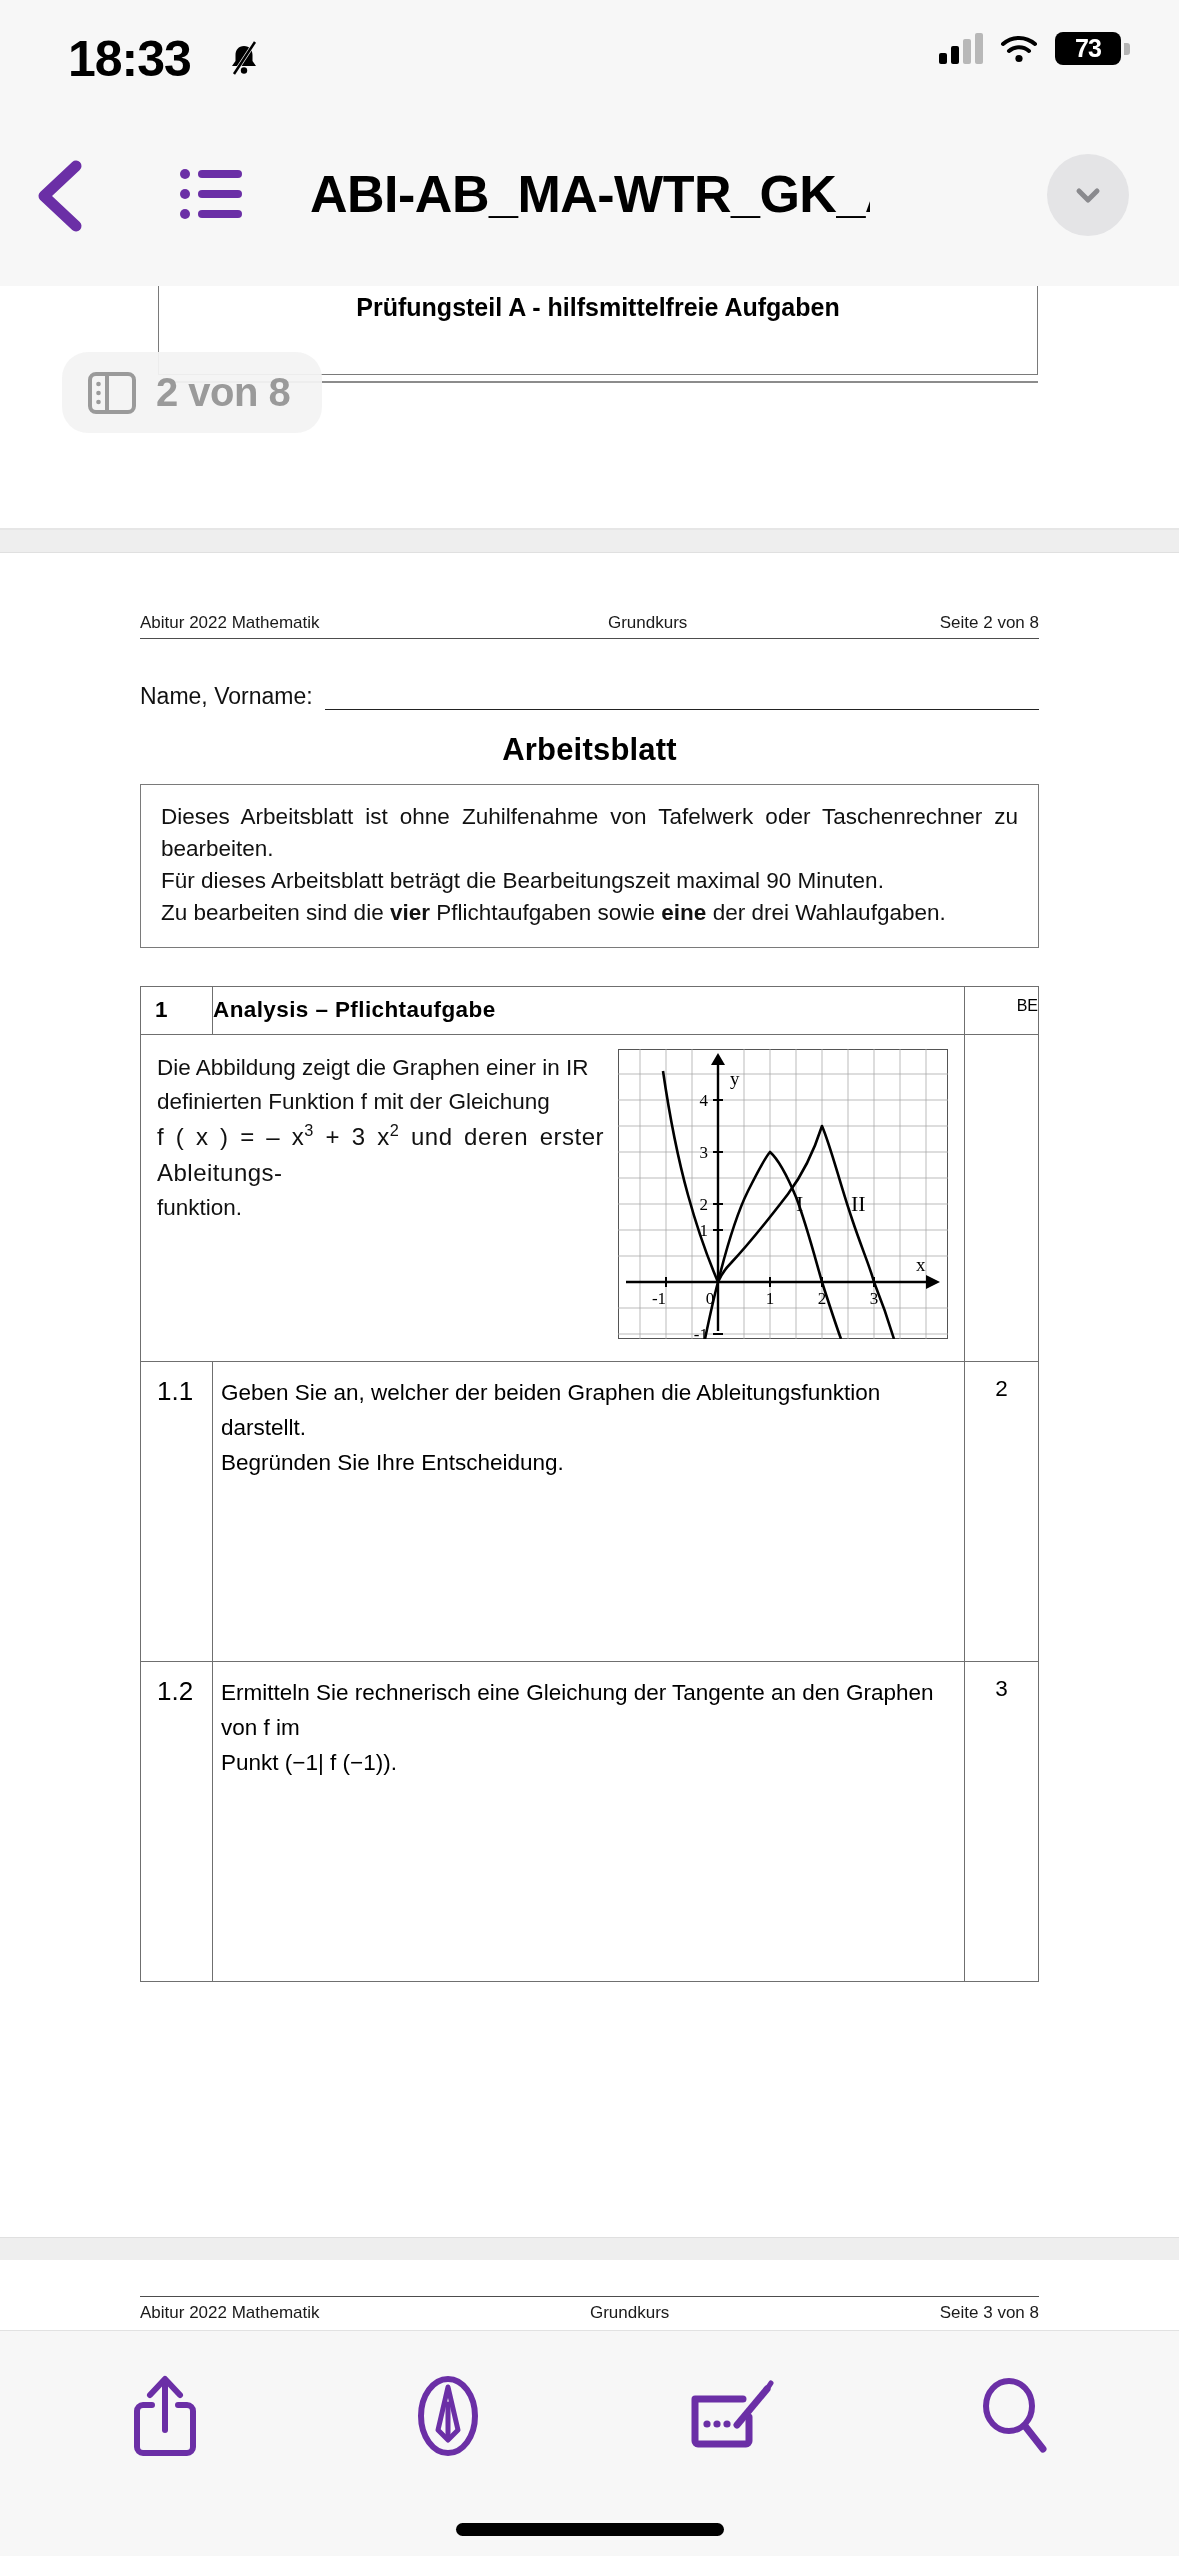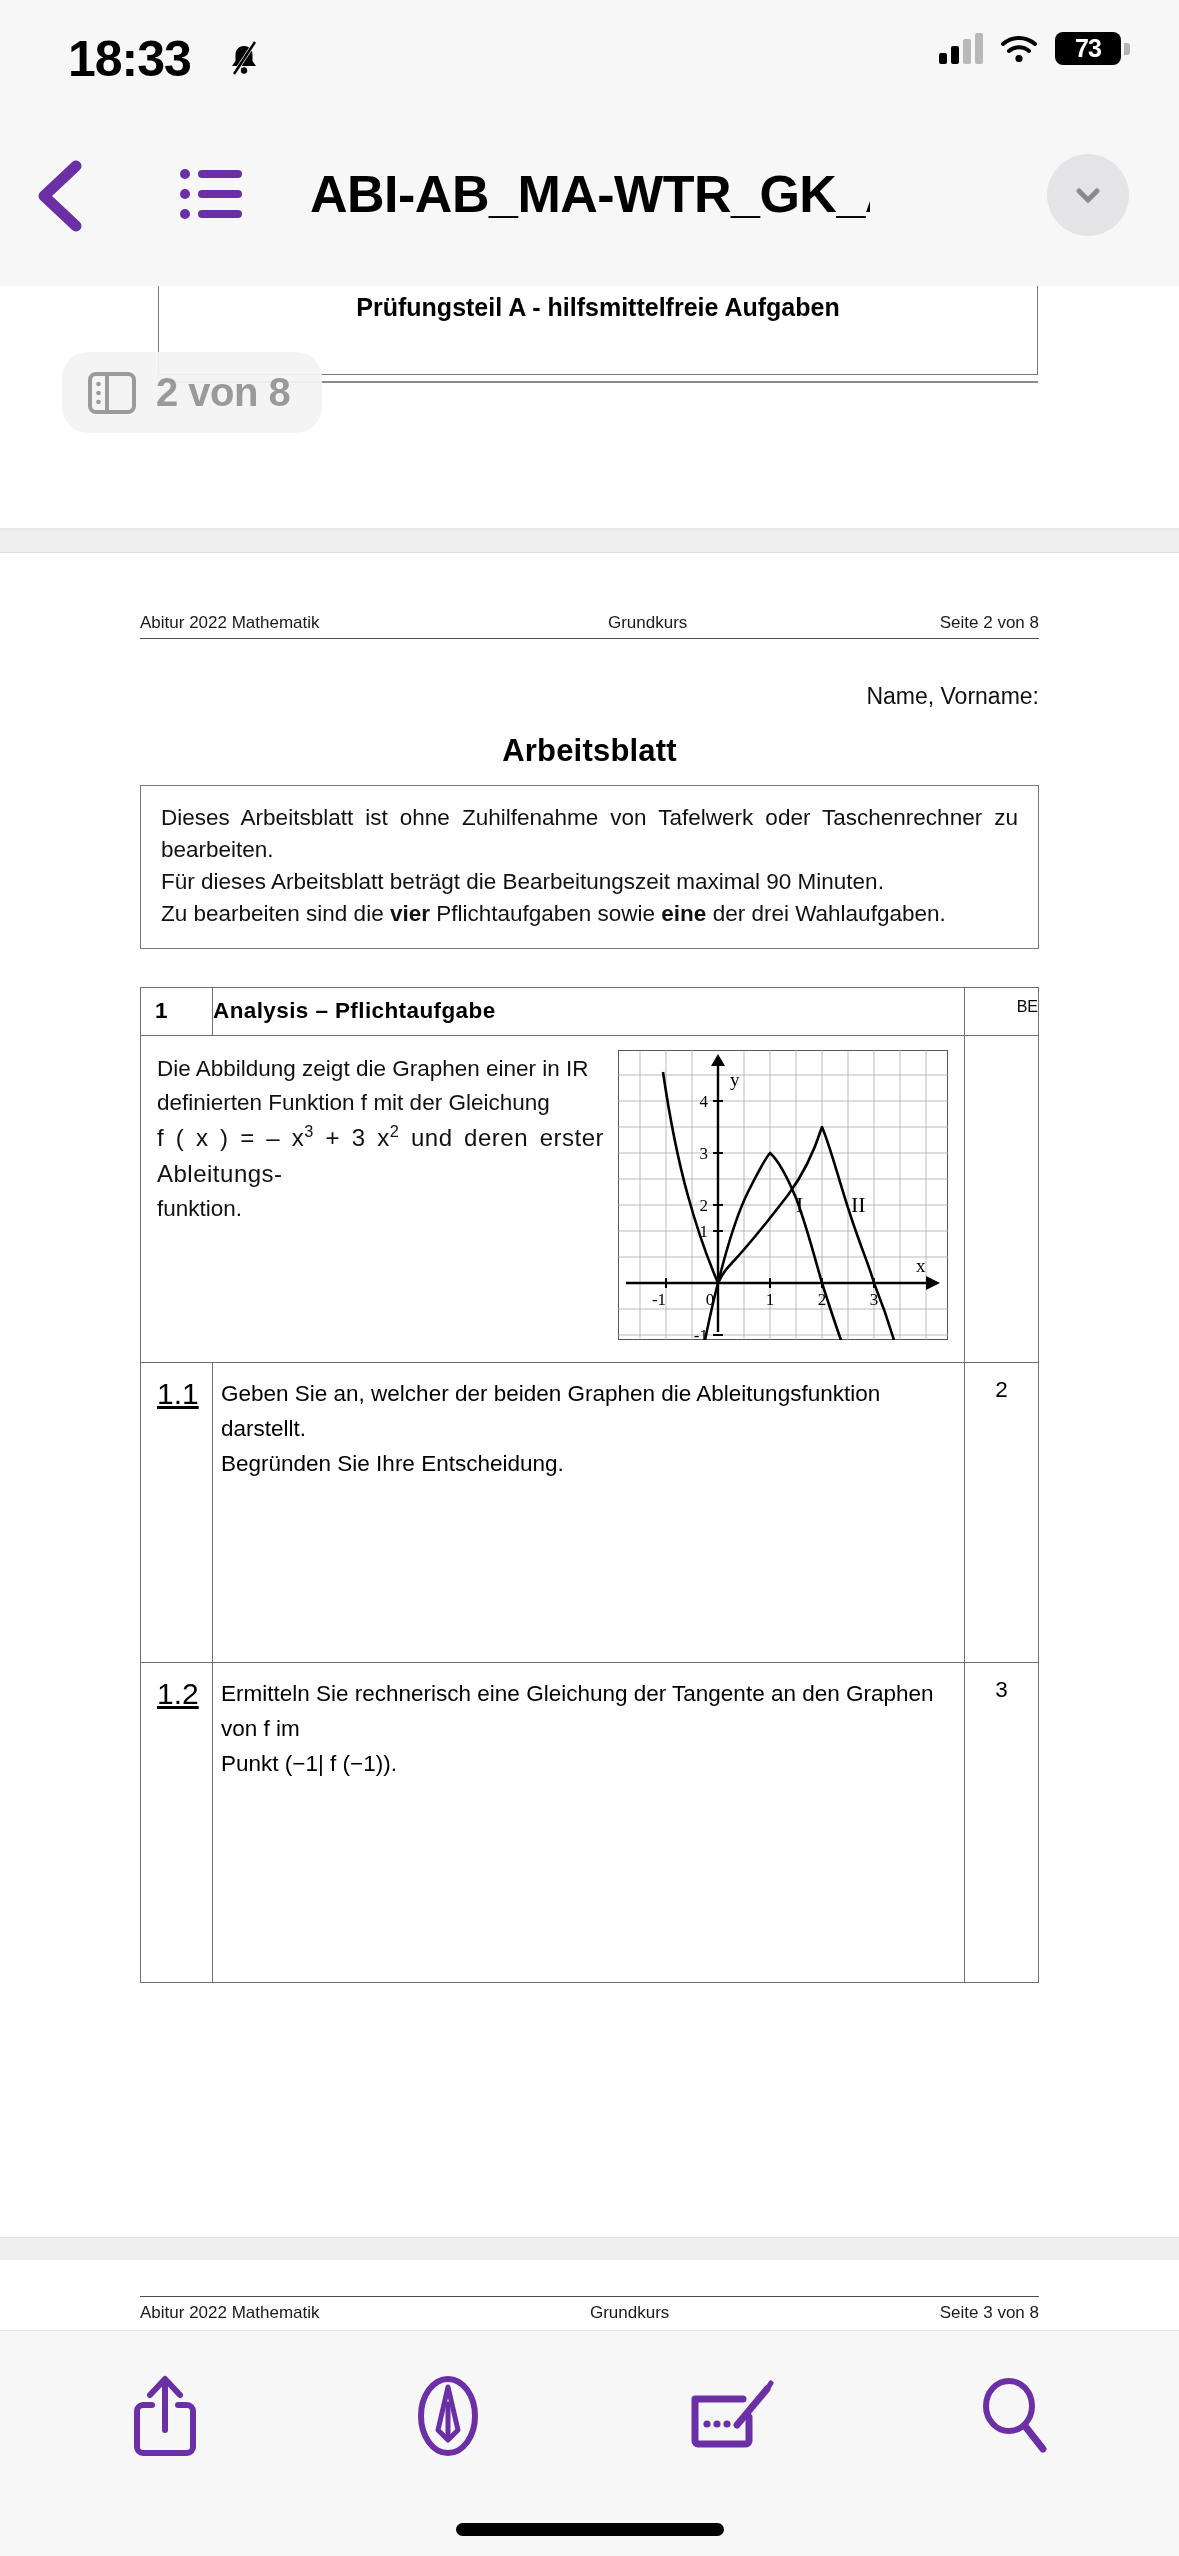--- a/index.html
+++ b/index.html
@@ -100,21 +100,21 @@
   .doc { position: relative; width: 1179px; padding: 0 140px; }
   .doc-head {
     display: flex; justify-content: space-between; align-items: flex-end;
     font-size: 17px; color: #1a1a1a; padding-bottom: 5px;
     border-bottom: 1.5px solid #4d4d4d;
   }
   .doc-head span:nth-child(2) { margin-left: 36px; }
 
   .nameline {
     display: flex; align-items: flex-end; margin-top: 44px;
-    font-size: 23px; color: #111; flex-direction: column;
+    font-size: 23px; color: #111;
   }
   .nameline .rule { flex: 1; border-bottom: 1.5px solid #222; margin-left: 12px; height: 24px; }
 
   .ab-title {
     text-align: center; font-size: 31px; font-weight: bold; color: #000;
     margin-top: 22px; margin-bottom: 16px; letter-spacing: 0.2px;
   }
 
   .infobox {
     border: 1px solid #7a7a7a; padding: 16px 20px 18px 20px;
@@ -137,21 +137,21 @@
   .row-head .t-be { text-align: right; font-size: 16px; }
 
   .body-cell { padding: 14px 16px 18px 16px; }
   .q-flex { display: flex; gap: 14px; }
   .q-text { flex: 1; font-size: 22.5px; line-height: 1.5; color: #111; text-align: justify; padding-top: 2px;}
   .q-text .eq { font-size: 24px; letter-spacing: 0.5px; }
   sup.sm { font-size: 0.68em; vertical-align: super; }
 
   .graph-wrap { width: 330px; flex: none; }
 
-  .row-q .t-num { padding: 14px 0 0 16px; font-size: 30px; text-decoration: underline; }
+  .row-q .t-num { padding: 14px 0 0 16px; font-size: 26px; }
   .row-q .t-body { padding: 14px 16px 0 8px; font-size: 22.5px; line-height: 1.55; margin-left: 36px; }
   .row-q .t-be { text-align: center; padding-top: 14px; font-size: 22.5px; }
   .h-q1 { height: 300px; }
   .h-q2 { height: 320px; }
 
   .doc-foot {
     display: flex; justify-content: space-between; align-items: flex-start;
     font-size: 17px; color: #1a1a1a; padding-top: 6px;
     border-top: 1.5px solid #4d4d4d;
   }

